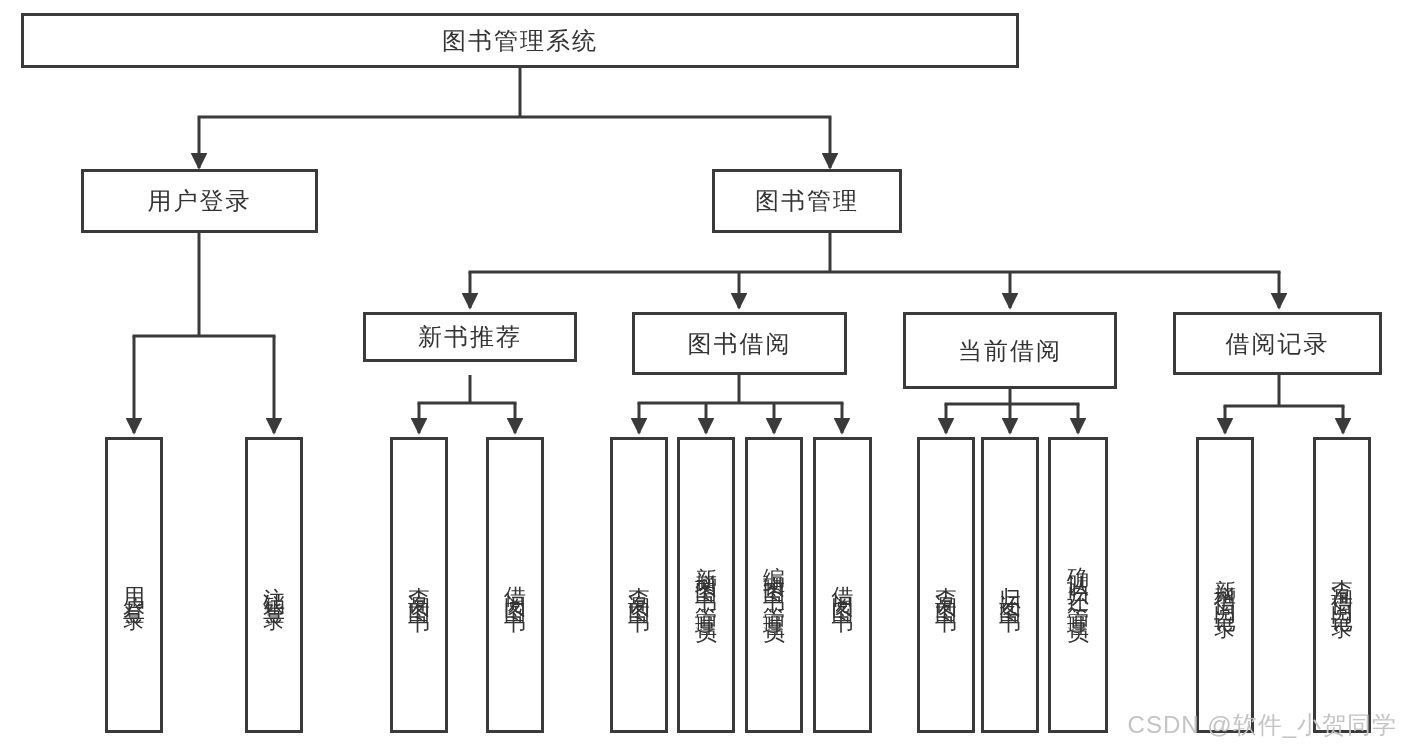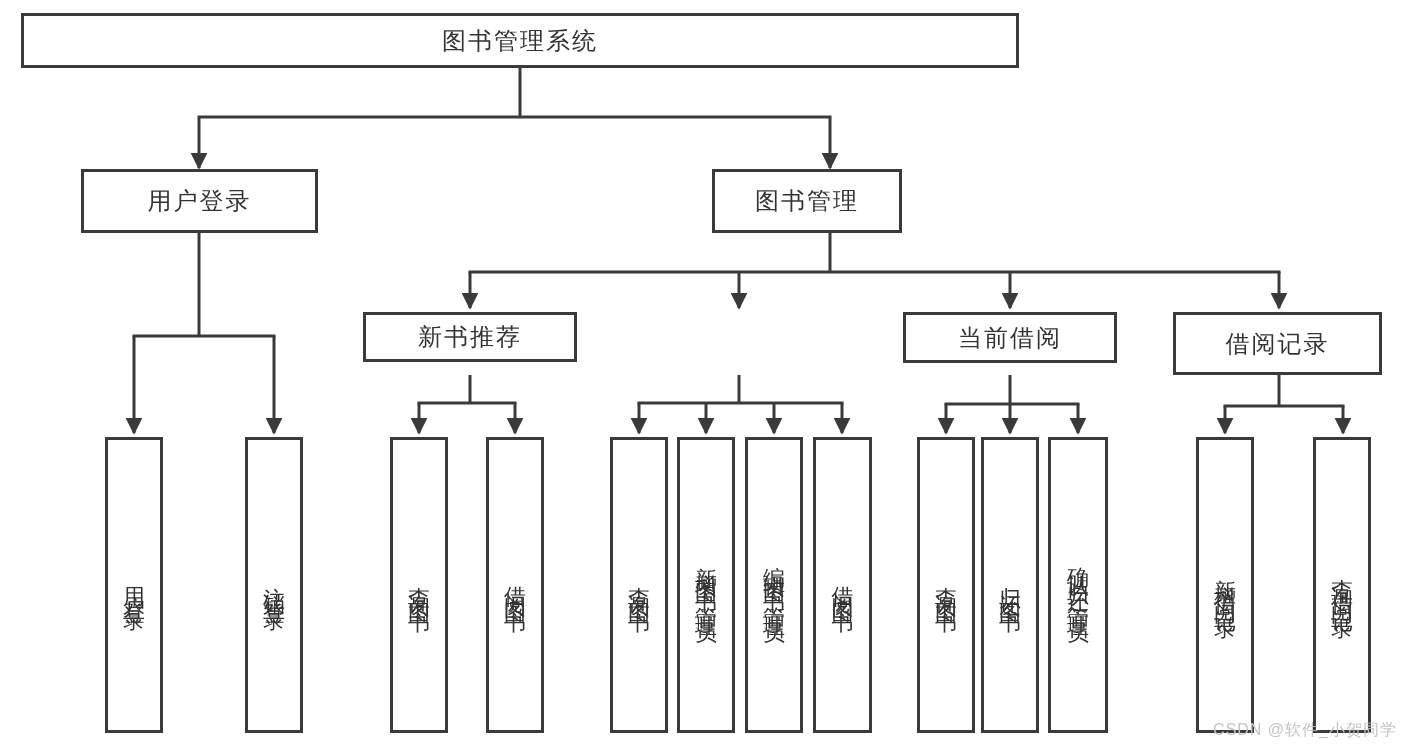--- a/index.html
+++ b/index.html
@@ -37,21 +37,21 @@
     text-orientation: mixed;
     font-size: 22px;
     letter-spacing: 8px;
     line-height: 1;
     white-space: nowrap;
   }
   .watermark {
     position: absolute;
     right: 8px;
     bottom: 6px;
-    font-size: 16px;
+    font-size: 24px;
     color: #c4c4c4;
     letter-spacing: 1px;
     white-space: nowrap;
   }
 </style>
 </head>
 <body>
 
 <div class="canvas">
 
@@ -112,21 +112,24 @@
   <div class="node" style="left:81px;top:169px;width:237px;height:64px">
     <span class="hlabel">用户登录</span>
   </div>
   <div class="node" style="left:712px;top:169px;width:190px;height:64px">
     <span class="hlabel">图书管理</span>
   </div>
 
   <div class="node" style="left:363px;top:312px;width:214px;height:50px">
     <span class="hlabel">新书推荐</span>
   </div>
-  <div class="node" style="left:903px;top:312px;width:214px;height:51px">
+  <div class="node" style="left:632px;top:312px;width:215px;height:63px">
+    <span class="hlabel">图书借阅</span>
+  </div>
+  <div class="node" style="left:903px;top:312px;width:214px;height:77px">
     <span class="hlabel">当前借阅</span>
   </div>
   <div class="node" style="left:1173px;top:312px;width:209px;height:63px">
     <span class="hlabel">借阅记录</span>
   </div>
 
   <div class="node" style="left:105px;top:437px;width:58px;height:296px">
     <span class="vlabel">用户登录</span>
   </div>
   <div class="node" style="left:245px;top:437px;width:58px;height:296px">

